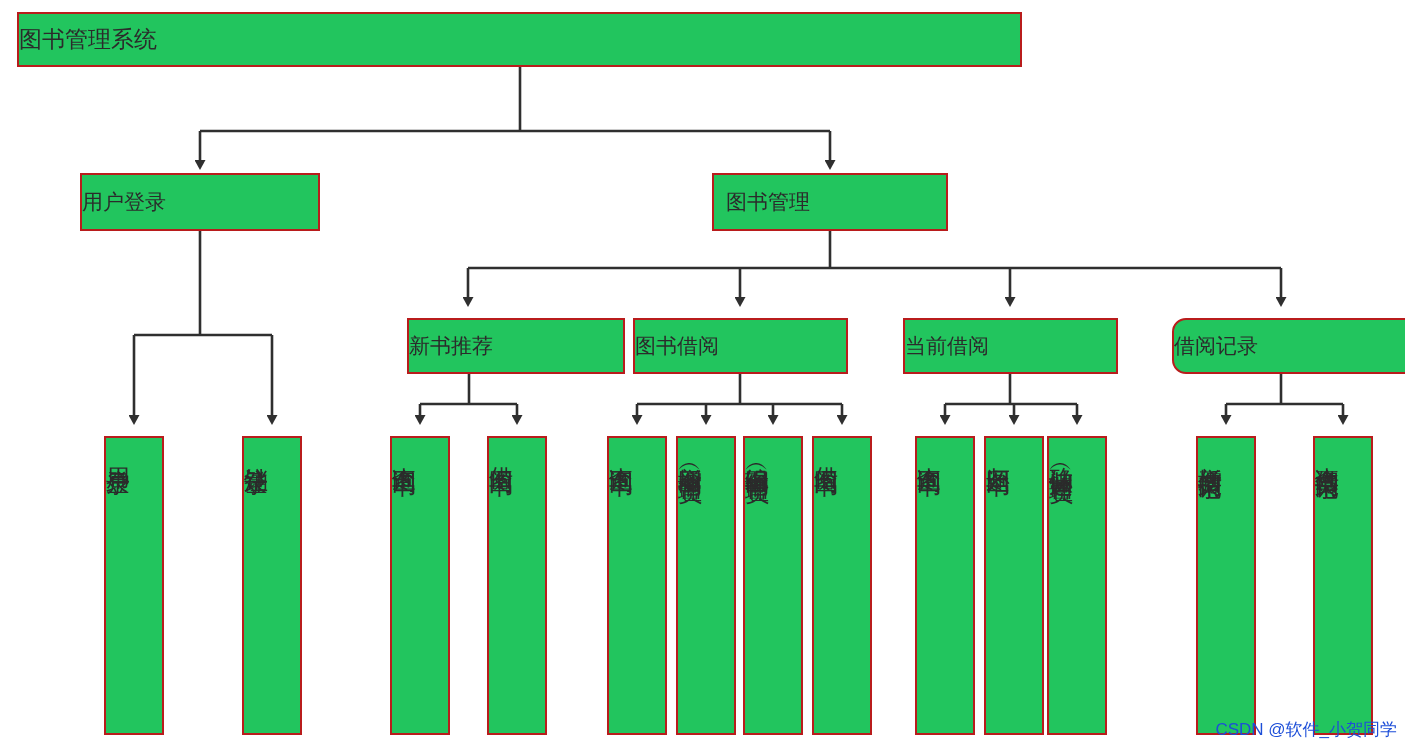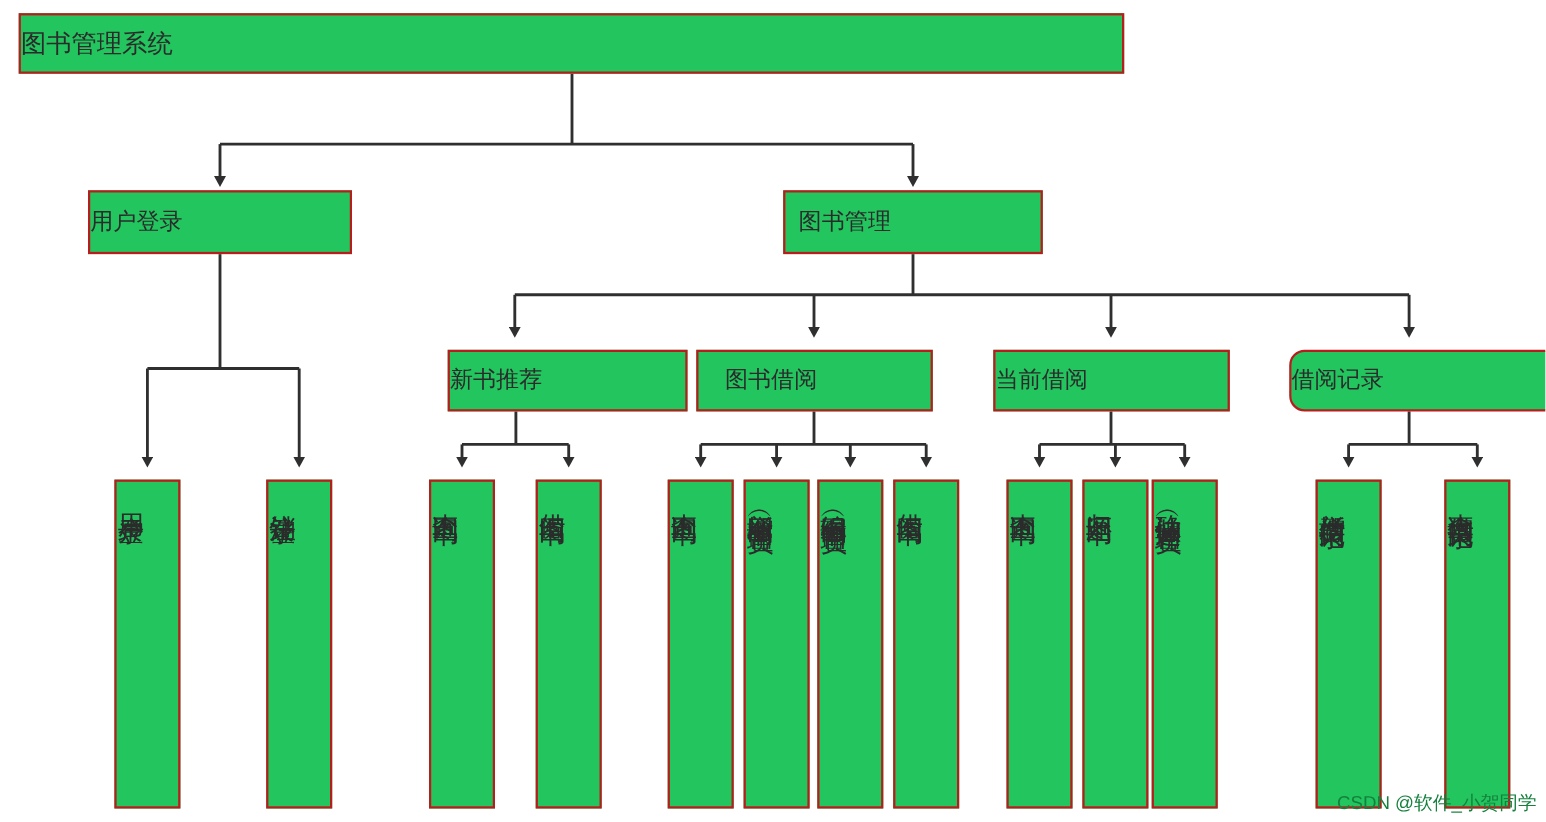--- a/index.html
+++ b/index.html
@@ -55,21 +55,21 @@
     text-orientation: upright;
     font-size: 24px;
     letter-spacing: 2px;
     line-height: 1;
   }
   .watermark {
     position: absolute;
     right: 8px;
     bottom: 6px;
     font-size: 17px;
-    color: #15803d;
+    color: #1d4ed8;
     z-index: 5;
     white-space: nowrap;
   }
 </style>
 </head>
 <body>
 
 <div id="canvas">
 
   <svg class="wires" viewBox="0 0 1405 747" xmlns="http://www.w3.org/2000/svg">
@@ -132,21 +132,21 @@
   <div class="node lvl2" id="n-l2-0" style="left: 80px; top: 173px; width: 240px; height: 58px;">
     <span class="label">用户登录</span>
   </div>
   <div class="node lvl2" id="n-l2-1" style="left: 712px; top: 173px; width: 236px; height: 58px; padding-left: 12px;">
     <span class="label">图书管理</span>
   </div>
 
   <div class="node lvl3" id="n-l3-0" style="left: 360px; top: 318px; width: 218px; height: 56px; margin-left: 47px;">
     <span class="label">新书推荐</span>
   </div>
-  <div class="node lvl3" id="n-l3-1" style="left: 633px; top: 318px; width: 215px; height: 56px; padding-left: 24px;">
+  <div class="node lvl3" id="n-l3-1" style="left: 633px; top: 318px; width: 215px; height: 56px;">
     <span class="label">图书借阅</span>
   </div>
   <div class="node lvl3" id="n-l3-2" style="left: 903px; top: 318px; width: 215px; height: 56px;">
     <span class="label">当前借阅</span>
   </div>
   <div class="node lvl3" id="n-l3-3" style="left: 1172px; top: 318px; width: 254px; height: 56px; border-radius: 14px;">
     <span class="label">借阅记录</span>
   </div>
 
   <div class="node leaf" id="n-lf-0" style="left: 104px; top: 436px; width: 60px; height: 299px;">

